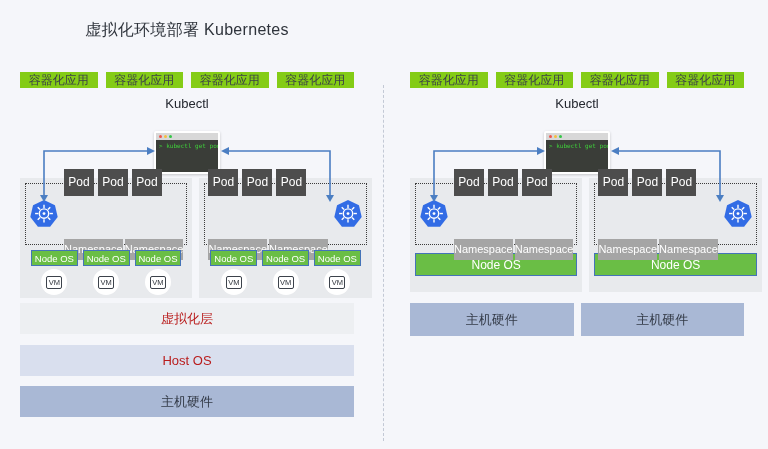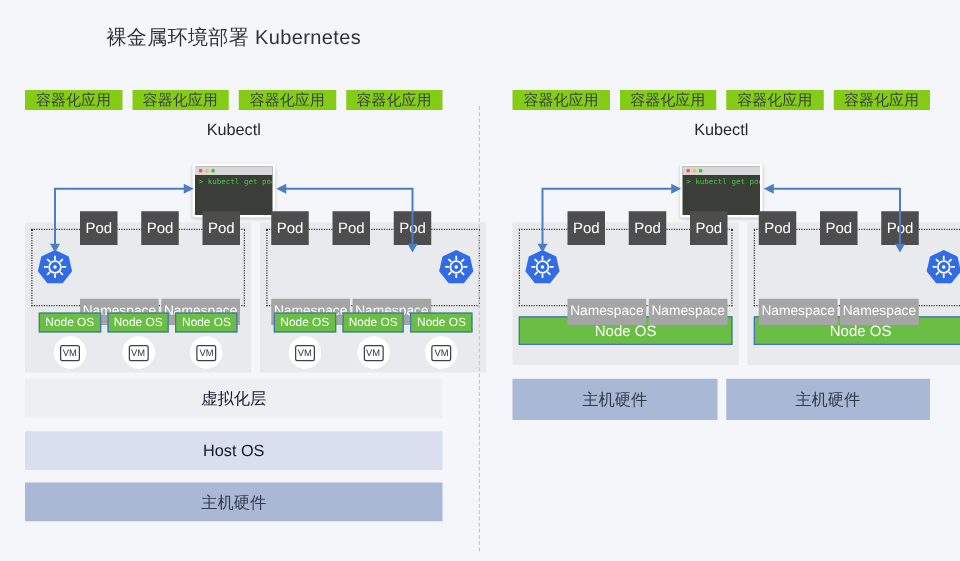--- a/index.html
+++ b/index.html
@@ -56,21 +56,21 @@
 
   .dotted-box {
     border:1px dotted #3c3c3c; height:62px;
     display:flex; align-items:center; padding:0 3px; gap:5px;
   }
   .icon-right { flex-direction:row-reverse; }
 
   .k8s-icon { flex:0 0 30px; height:32px; }
 
   .pod-grid { flex:1; display:flex; flex-direction:column; gap:2px; min-width:0; }
-  .pods-row { display:flex; gap:19px; }
+  .pods-row { display:flex; gap:4px; }
   .pod {
     width:30px; height:27px; background:#4d4d4d; color:#fff; font-size:12px;
     display:flex; align-items:center; justify-content:center;
   }
   .ns-row { display:flex; gap:2px; }
   .ns {
     flex:1; height:21px; background:#a5a5a5; color:#fff; font-size:11px;
     display:flex; align-items:center; justify-content:center; overflow:hidden; white-space:nowrap;margin-top:41px;
   }
 
@@ -92,21 +92,21 @@
   }
 
   .nodeos-bar {
     height:23px; margin-top:8px; background:#6abe45; border:1px solid #4473b8;
     color:#fff; font-size:12px; display:flex; align-items:center; justify-content:center;
   }
 
   .layer {
     position:absolute; left:0; right:0; height:31px;
     display:flex; align-items:center; justify-content:center;
-    font-size:13px; color:#0f172a;
+    font-size:13px; color:#b91c1c;
   }
   .layer-virt   { top:303px; background:#edeff2; }
   .layer-hostos { top:345px; background:#d9dfee; }
   .layer-hw     { top:386px; background:#a9b8d5; color:#333a47; }
 
   .hw-row { position:absolute; top:303px; left:0; right:0; display:flex; gap:7px; }
   .hw-bar {
     flex:1; height:33px; background:#a9b8d5;
     display:flex; align-items:center; justify-content:center;
     font-size:13px; color:#333a47;
@@ -118,21 +118,21 @@
   }
 
   .arrows-svg { position:absolute; left:0; top:0; width:768px; height:449px; pointer-events:none; }
 </style>
 </head>
 <body>
 
 <div class="canvas">
 
   <div class="half half-left">
-    <div class="sec-title">裸金属环境部署 Kubernetes</div>
+    <div class="sec-title">虚拟化环境部署 Kubernetes</div>
 
     <div class="apps-row">
       <div class="app-box">容器化应用</div>
       <div class="app-box">容器化应用</div>
       <div class="app-box">容器化应用</div>
       <div class="app-box">容器化应用</div>
     </div>
 
     <div class="kubectl-label">Kubectl</div>
 

